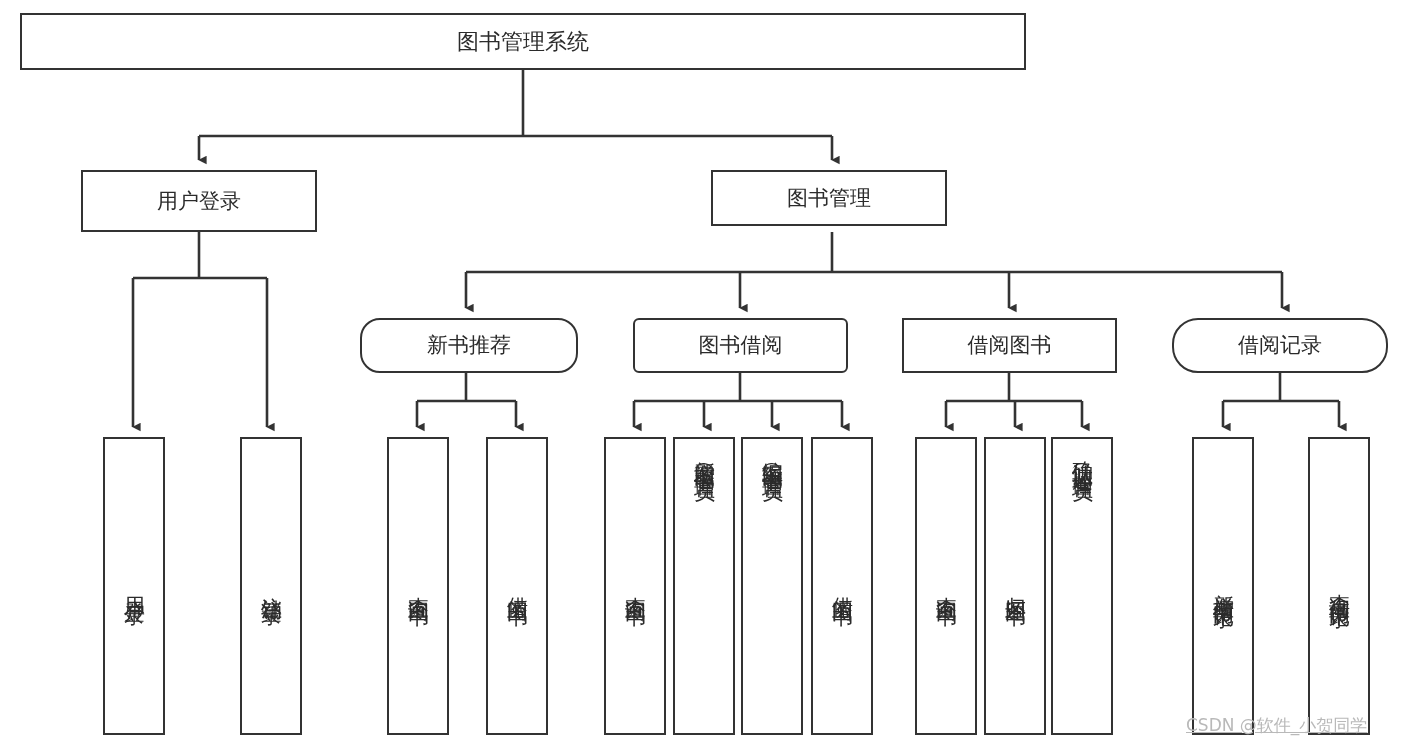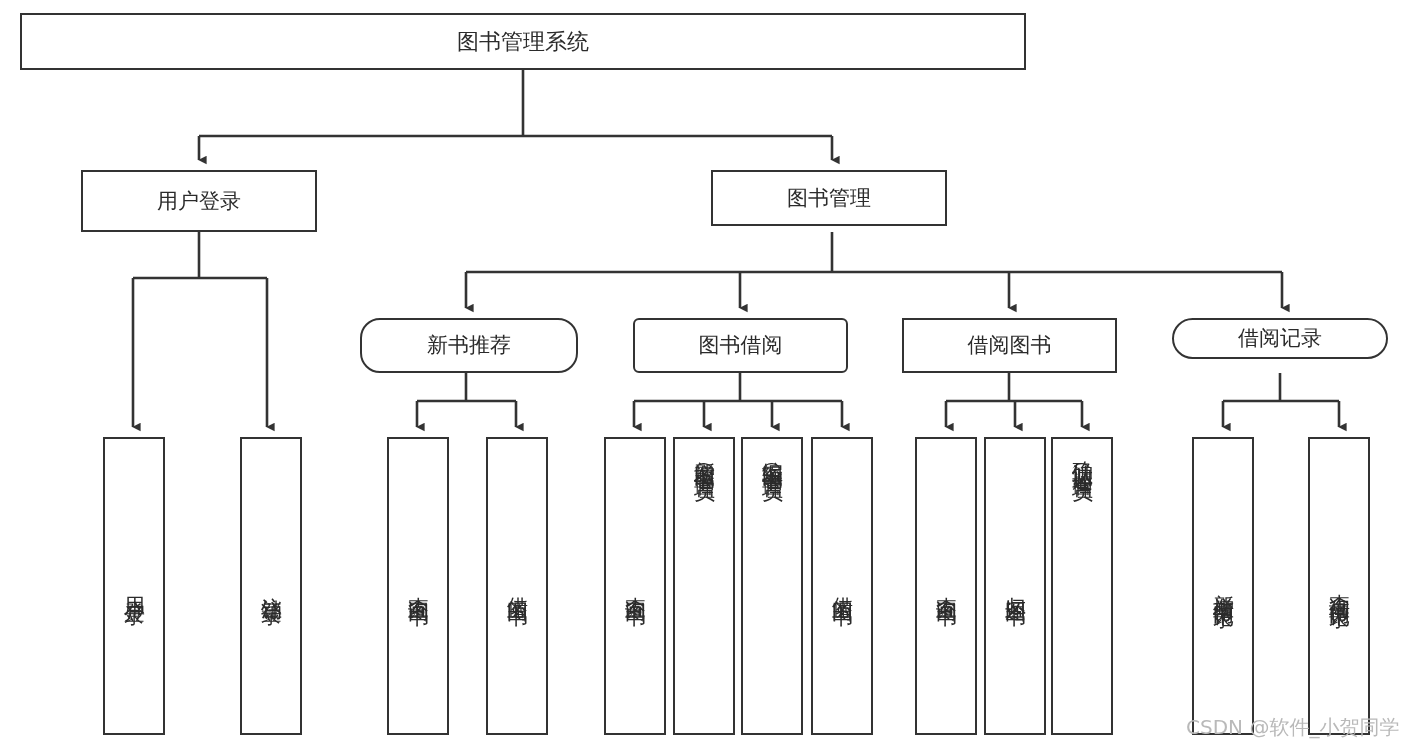--- a/index.html
+++ b/index.html
@@ -64,24 +64,25 @@
   }
   
   .node.vert.centered {
     align-items: center;
     padding-top: 0;
   }
   #watermark {
     position: absolute;
     left: 1186px;
     top: 714px;
-    font-size: 20px;
+    font-size: 17px;
     color: #b9b9b9;
     white-space: nowrap;
     pointer-events: none;
+    text-decoration: underline;
   }
 </style>
 </head>
 <body>
 
 <div id="diagram-root">
 
   <svg id="connector-layer" viewBox="0 0 1405 747" width="1405" height="747" xmlns="http://www.w3.org/2000/svg">
     <defs>
       <marker id="arrowhead" markerWidth="9" markerHeight="9" refX="4.2" refY="7.6" orient="auto" markerUnits="userSpaceOnUse">
@@ -145,21 +146,21 @@
 
   <div class="node horiz" style="left:360px; top:318px; width:218px; height:55px;border-radius:20px;">
     <span class="node-label">新书推荐</span>
   </div>
   <div class="node horiz" style="left:633px; top:318px; width:215px; height:55px;border-radius:6px;">
     <span class="node-label">图书借阅</span>
   </div>
   <div class="node horiz" style="left:902px; top:318px; width:215px; height:55px;">
     <span class="node-label">借阅图书</span>
   </div>
-  <div class="node horiz" style="left:1172px; top:318px; width:216px; height:41px;border-radius:26px;">
+  <div class="node horiz" style="left:1172px; top:318px; width:216px; height:55px;border-radius:26px;">
     <span class="node-label">借阅记录</span>
   </div>
 
   <div class="node vert centered" style="left:103px; top:437px; width:62px; height:298px;">
     <span class="node-label">用户登录</span>
   </div>
   <div class="node vert centered" style="left:240px; top:437px; width:62px; height:298px;">
     <span class="node-label">注销登录</span>
   </div>
 

